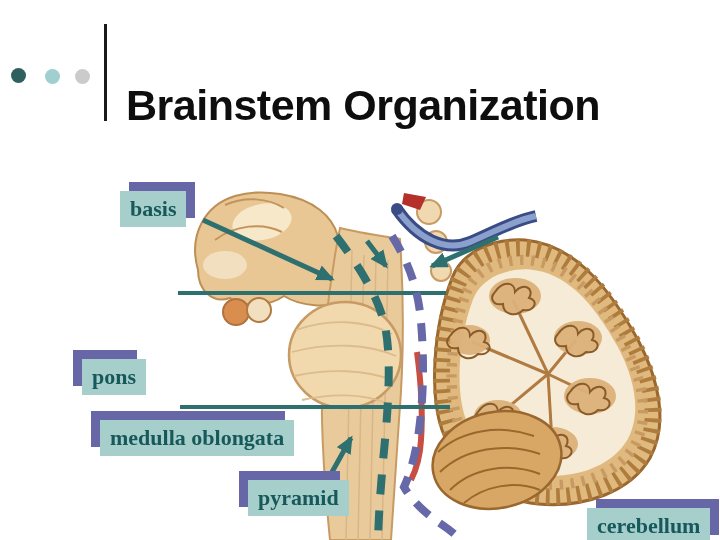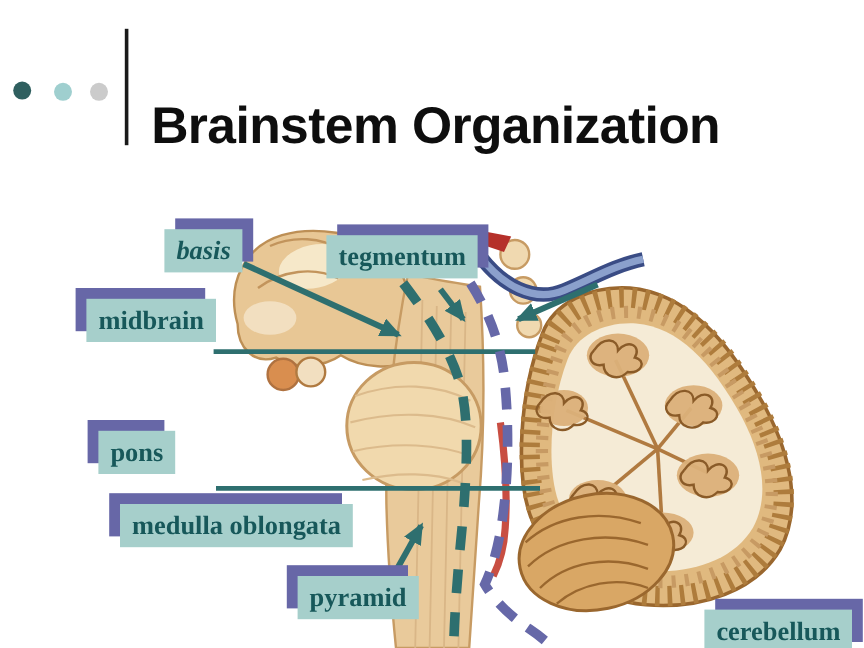--- a/index.html
+++ b/index.html
@@ -9,21 +9,21 @@
   .bullet.b1{left:11px;top:68px;background:#2F5F5F;}
   .bullet.b2{left:45px;top:69px;background:#9FCFCF;}
   .bullet.b3{left:75px;top:69px;background:#CBCBCB;}
   .divider{position:absolute;left:104px;top:24px;width:3px;height:97px;background:#1a1a1a;}
   .title{position:absolute;left:126px;top:52px;font-size:43px;letter-spacing:-0.5px;color:#0e0e0e;white-space:nowrap;}
   .figure{position:absolute;left:0;top:0;width:720px;height:540px;}
   .label{position:absolute;background:#A6CFCB;color:#17585A;font-family:"Liberation Serif",serif;
          font-weight:bold;font-size:22px;line-height:1.2;padding:5px 10px;white-space:nowrap;z-index:5;}
   .label--r{box-shadow:9px -9px 0 0 #6767A7;}
   .label--l{box-shadow:-9px -9px 0 0 #6767A7;}
-  .lb-basis{left:137px;top:191px;font-style:italic;}
+  .lb-basis{left:120px;top:191px;}
   .lb-tegmentum{left:272px;top:196px;}
   .lb-tectum{left:500px;top:197px;}
   .lb-midbrain{left:72px;top:249px;}
   .lb-pons{left:82px;top:326px;margin-top:33px;}
   .lb-medulla{left:100px;top:420px;}
   .lb-pyramid{left:248px;top:480px;text-align:right;}
   .lb-cerebellum{left:587px;top:484px;margin-top:24px;}
 </style>
 </head>
 <body>
@@ -142,20 +142,18 @@
 
     <g stroke="#2E6F6F" stroke-width="5" fill="none">
       <path d="M203,220 L332,279" marker-end="url(#ah)"></path>
       <path d="M367,241 L386,266" marker-end="url(#ah)"></path>
       <path d="M498,237 L432,266" marker-end="url(#ah)"></path>
       <path d="M327,481 L351,438" marker-end="url(#ah)"></path>
     </g>
   </svg>
 
   <div class="label label--r lb-basis">basis</div>
-  <div class="label label--r lb-tegmentum">tegmentum</div>
-  <div class="label label--l lb-midbrain">midbrain</div>
   <div class="label label--l lb-pons">pons</div>
   <div class="label label--l lb-medulla">medulla oblongata</div>
   <div class="label label--l lb-pyramid">pyramid</div>
   <div class="label label--r lb-cerebellum">cerebellum</div>
 
 </div>
 
 </body></html>

